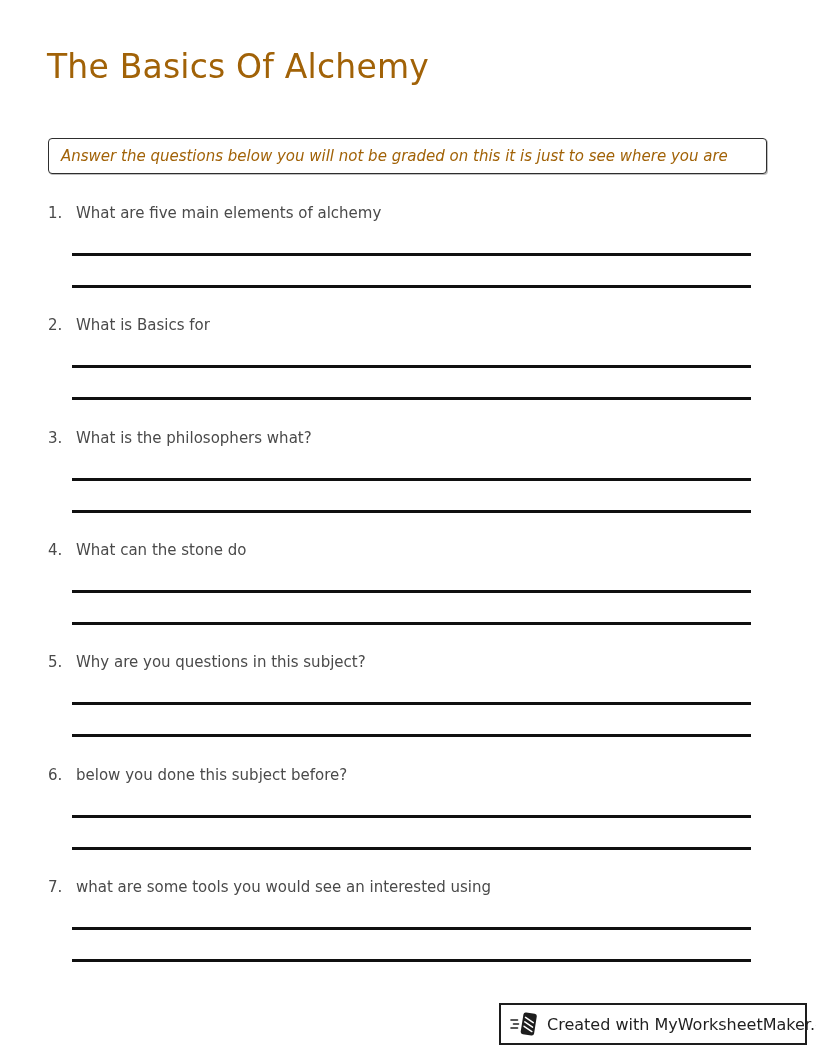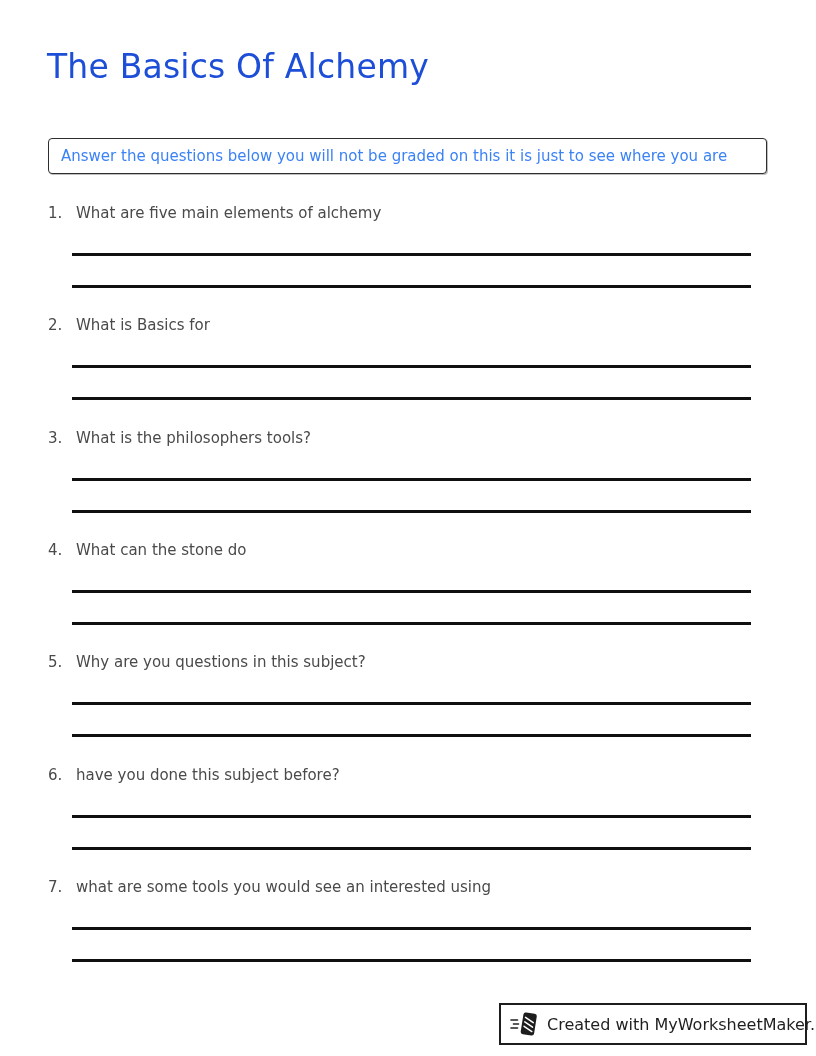--- a/index.html
+++ b/index.html
@@ -11,43 +11,44 @@
     overflow: hidden;
     color: #424242;
   }
 
   .worksheet-title {
     position: absolute;
     left: 47px;
     top: 47px;
     font-size: 33px;
     font-weight: 400;
-    color: #1d4ed8;
+    color: #a16207;
     letter-spacing: 0.2px;
     white-space: nowrap;
   }
 
   .instructions-box {
     position: absolute;
     left: 48px;
     top: 138px;
     width: 719px;
     height: 36px;
     border: 1.5px solid #2e2e2e;
     border-radius: 4px;
     background: #ffffff;
     box-shadow: 1px 1px 0 rgba(0,0,0,0.25);
     display: flex;
     align-items: center;
     padding: 0 12px;
   }
   .instructions-text {
     font-size: 15px;
-    color: #3b82f6;
+    color: #a16207;
     white-space: nowrap;
+    font-style: italic;
   }
 
   .question {
     position: absolute;
     left: 48px;
     width: 720px;
     height: 96px;
   }
   .q-row {
     display: flex;
@@ -112,21 +113,21 @@
       <span class="q-num">2.</span>
       <span class="q-text">What is Basics for</span>
     </div>
     <div class="answer-line line-1"></div>
     <div class="answer-line line-2"></div>
   </div>
 
   <div class="question" style="top:429px">
     <div class="q-row">
       <span class="q-num">3.</span>
-      <span class="q-text">What is the philosophers tools?</span>
+      <span class="q-text">What is the philosophers what?</span>
     </div>
     <div class="answer-line line-1"></div>
     <div class="answer-line line-2"></div>
   </div>
 
   <div class="question" style="top:541px">
     <div class="q-row">
       <span class="q-num">4.</span>
       <span class="q-text">What can the stone do</span>
     </div>
@@ -139,21 +140,21 @@
       <span class="q-num">5.</span>
       <span class="q-text">Why are you questions in this subject?</span>
     </div>
     <div class="answer-line line-1"></div>
     <div class="answer-line line-2"></div>
   </div>
 
   <div class="question" style="top:766px">
     <div class="q-row">
       <span class="q-num">6.</span>
-      <span class="q-text">have you done this subject before?</span>
+      <span class="q-text">below you done this subject before?</span>
     </div>
     <div class="answer-line line-1"></div>
     <div class="answer-line line-2"></div>
   </div>
 
   <div class="question" style="top:878px">
     <div class="q-row">
       <span class="q-num">7.</span>
       <span class="q-text">what are some tools you would see an interested using</span>
     </div>

